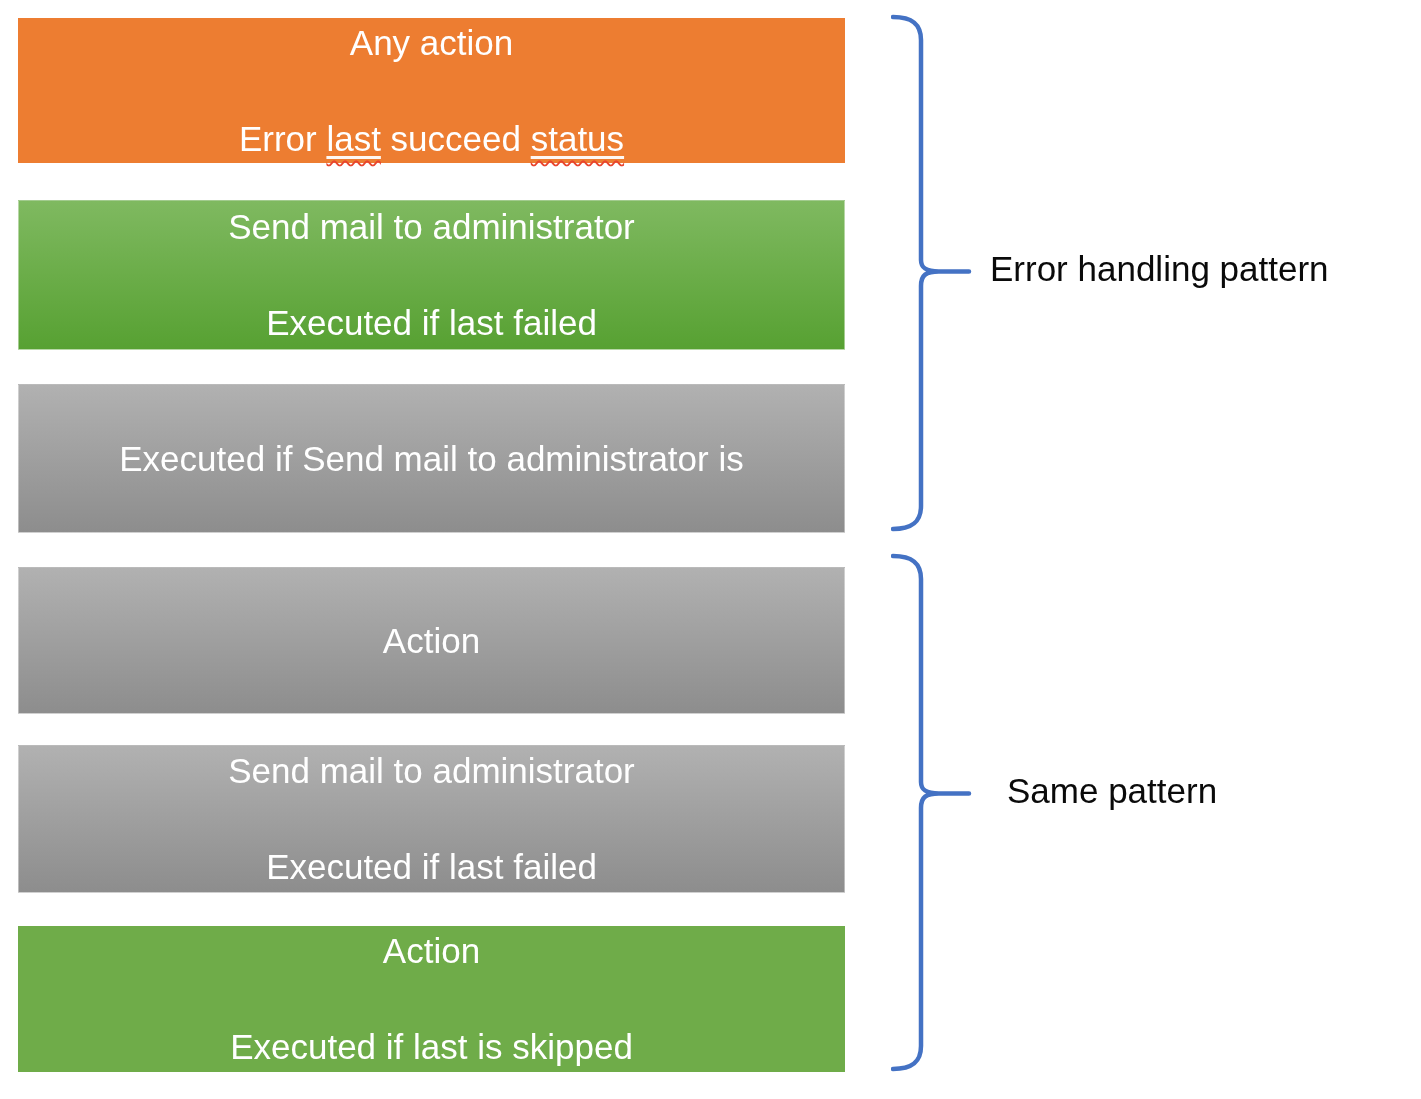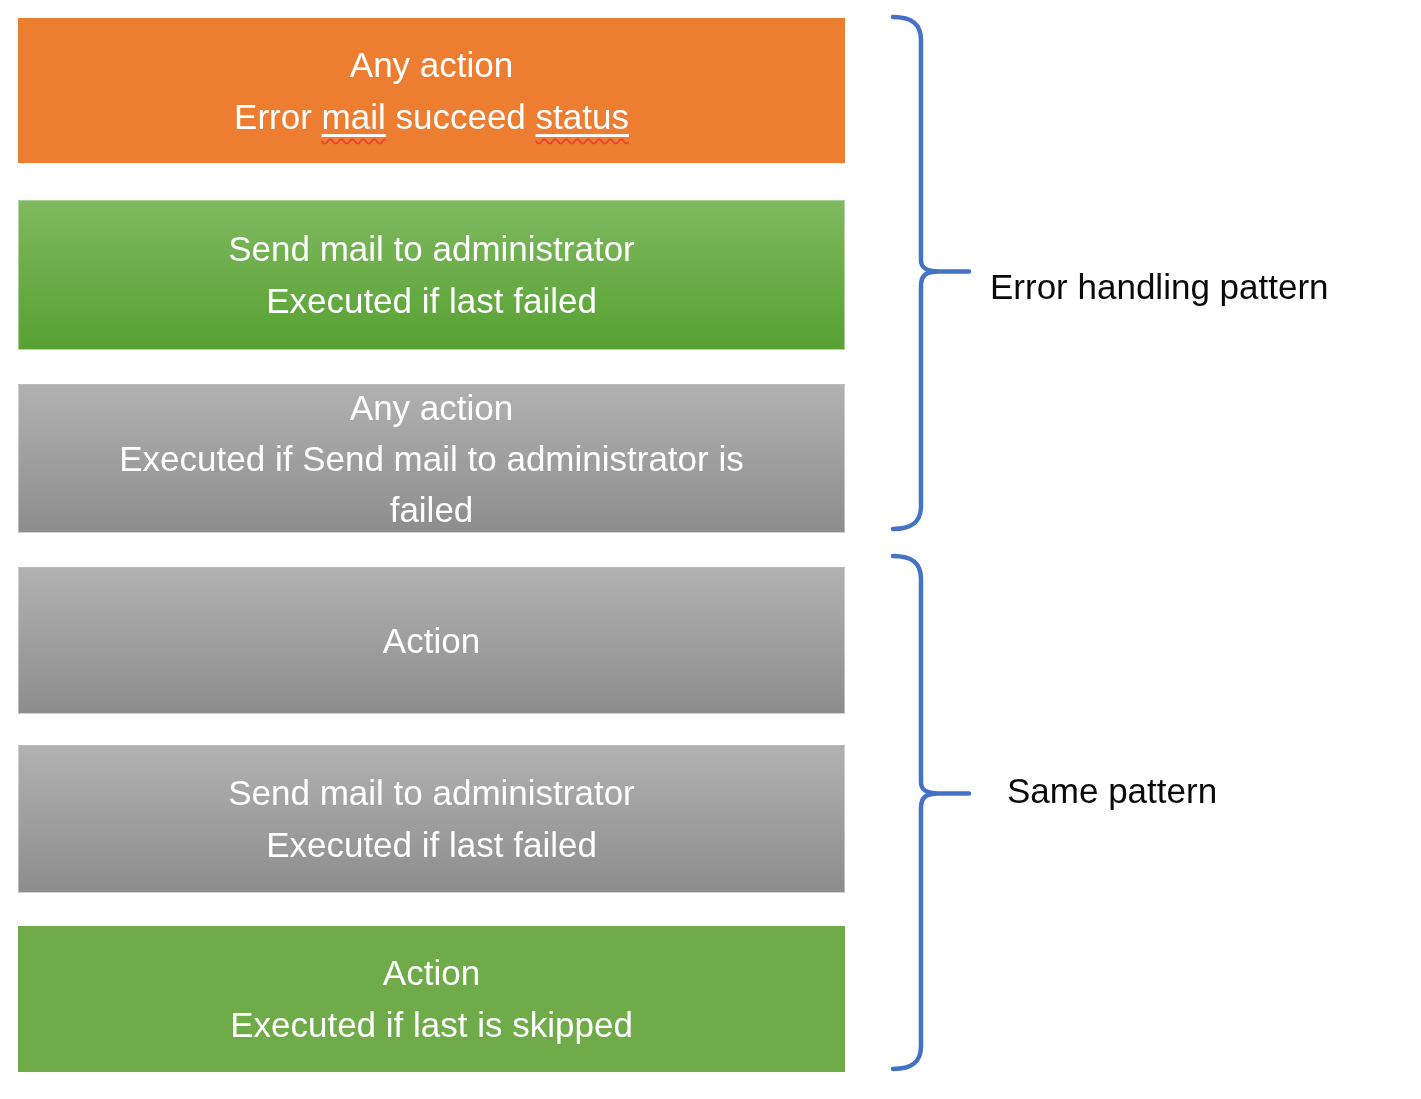--- a/index.html
+++ b/index.html
@@ -17,20 +17,21 @@
     width: 827px;
     box-sizing: border-box;
     display: flex;
     flex-direction: column;
     align-items: center;
     justify-content: center;
     text-align: center;
     color: #ffffff;
     font-size: 35px;
     line-height: 52px;
+    gap: 44px;
   }
   .box--orange       { background: #ED7D31; }
   .box--green-grad   { background: linear-gradient(180deg, #7FB960 0%, #57A132 100%);
                        border: 1.5px solid rgba(255,255,255,0.45); }
   .box--gray-grad    { background: linear-gradient(180deg, #B1B1B1 0%, #8D8D8D 100%);
                        border: 1.5px solid rgba(255,255,255,0.40); }
   .box--green-solid  { background: #6FAC49; }
 
   #box1 { top: 18px;  height: 145px; }
   #box2 { top: 200px; height: 150px; }
@@ -65,31 +66,31 @@
     stroke-linejoin: round;
   }
 
   .brace-label {
     position: absolute;
     color: #0a0a0a;
     font-size: 35px;
     line-height: 44px;
     white-space: nowrap;
   }
-  #label1 { left: 990px; top: 265px; }
+  #label1 { left: 990px; top: 247px; }
   #label2 { left: 1007px; top: 769px; }
 </style>
 </head>
 <body>
 
 <div class="canvas">
 
   <div class="box box--orange" id="box1">
     <div><span>Any action</span></div>
-    <div><span>Error </span><span class="uline"><span class="squiggle">mail</span></span><span> succeed </span><span class="uline"><span class="squiggle">status</span></span></div>
+    <div><span>Error </span><span class="uline"><span class="squiggle">last</span></span><span> succeed </span><span class="uline"><span class="squiggle">status</span></span></div>
   </div>
 
   <div class="box box--green-grad" id="box2">
     <div><span>Send mail to administrator</span></div>
     <div><span>Executed if last failed</span></div>
   </div>
 
   <div class="box box--gray-grad" id="box3">
     <div><span>Any action</span></div>
     <div><span>Executed if Send mail to administrator is</span></div>

